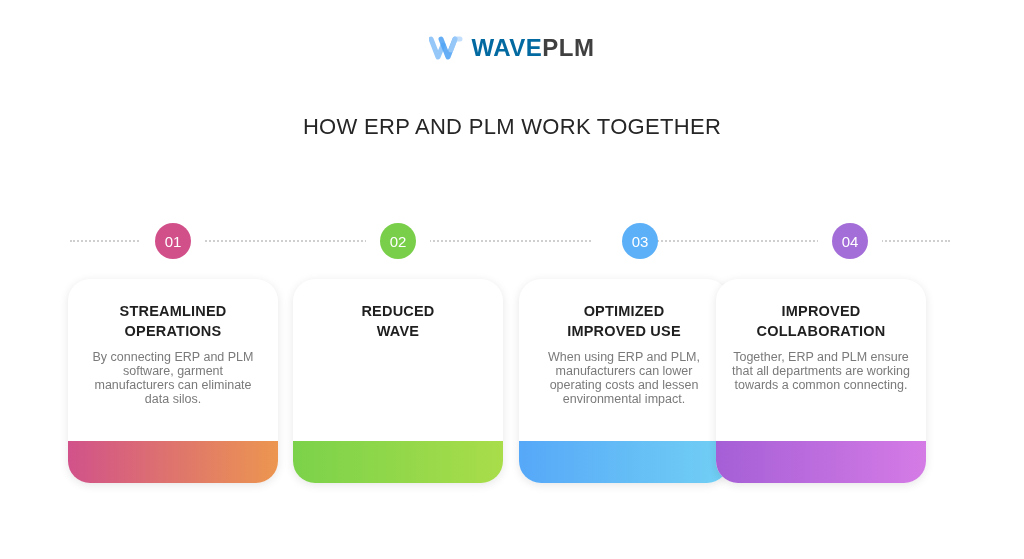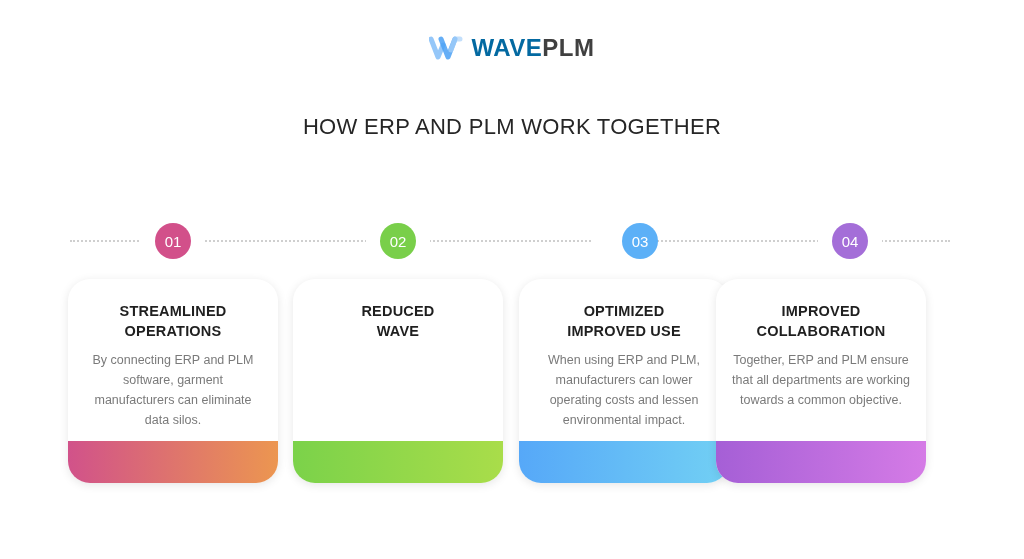--- a/index.html
+++ b/index.html
@@ -11,21 +11,21 @@
   .logo svg { display:block; }
   .logo-text { font-size:24px; font-weight:bold; letter-spacing:0.5px; line-height:28px; }
   .logo-wave { color:#0369a1; }
   .logo-plm { color:#404040; }
   .title { position:absolute; top:114px; left:0; width:1024px; text-align:center; font-size:22px; font-weight:normal; color:#262626; letter-spacing:0.3px; }
   .timeline { position:absolute; top:240px; left:70px; width:880px; height:0; border-top:2px dotted #cfcfcf; }
   .badge { position:absolute; top:223px; width:36px; height:36px; border-radius:50%; color:#fff; font-size:15px; display:flex; align-items:center; justify-content:center; }
   .badge-bg { position:absolute; top:214px; width:64px; height:54px; background:#fff; }
   .card { position:absolute; top:279px; width:210px; height:204px; border-radius:22px; background:#fff; box-shadow:0 2px 10px rgba(0,0,0,0.10); overflow:hidden; }
   .card-title { margin-top:22px; text-align:center; font-size:14.5px; font-weight:bold; color:#1f1f1f; line-height:20px; letter-spacing:0.2px; }
-  .card-desc { margin:9px 14px 0; text-align:center; font-size:12.5px; color:#7a7a7a; line-height:20px; }
+  .card-desc { margin:9px 14px 0; text-align:center; font-size:12.5px; color:#7a7a7a; line-height:14px; }
   .card-bar { position:absolute; left:0; bottom:0; width:100%; height:42px; }
 </style>
 </head>
 <body>
 
 <div class="logo">
   <svg width="34" height="24" viewBox="0 0 34 24">
     <path d="M2 3 L9 21 L14 9" stroke="#7ab9f7" stroke-width="5" fill="none" stroke-linecap="round" stroke-linejoin="round" opacity="0.8"></path>
     <path d="M12 3 L19 21 L26 3" stroke="#4aa0f5" stroke-width="5" fill="none" stroke-linecap="round" stroke-linejoin="round" opacity="0.85"></path>
     <path d="M22 14 L26 3 L31 3" stroke="#a9d2fa" stroke-width="5" fill="none" stroke-linecap="round" stroke-linejoin="round" opacity="0.7"></path>
@@ -59,15 +59,15 @@
 </div>
 
 <div class="card" style="left:519px;">
   <div class="card-title"><span>OPTIMIZED</span><br><span>IMPROVED USE</span></div>
   <div class="card-desc">When using ERP and PLM, manufacturers can lower operating costs and lessen environmental impact.</div>
   <div class="card-bar" style="background: linear-gradient(90deg, rgb(86, 168, 248), rgb(114, 208, 244));"></div>
 </div>
 
 <div class="card" style="left:716px;">
   <div class="card-title"><span>IMPROVED</span><br><span>COLLABORATION</span></div>
-  <div class="card-desc">Together, ERP and PLM ensure that all departments are working towards a common objective.</div>
+  <div class="card-desc">Together, ERP and PLM ensure that all departments are working towards a common connecting.</div>
   <div class="card-bar" style="background: linear-gradient(90deg, rgb(165, 95, 214), rgb(213, 123, 230));"></div>
 </div>
 
 </body></html>

